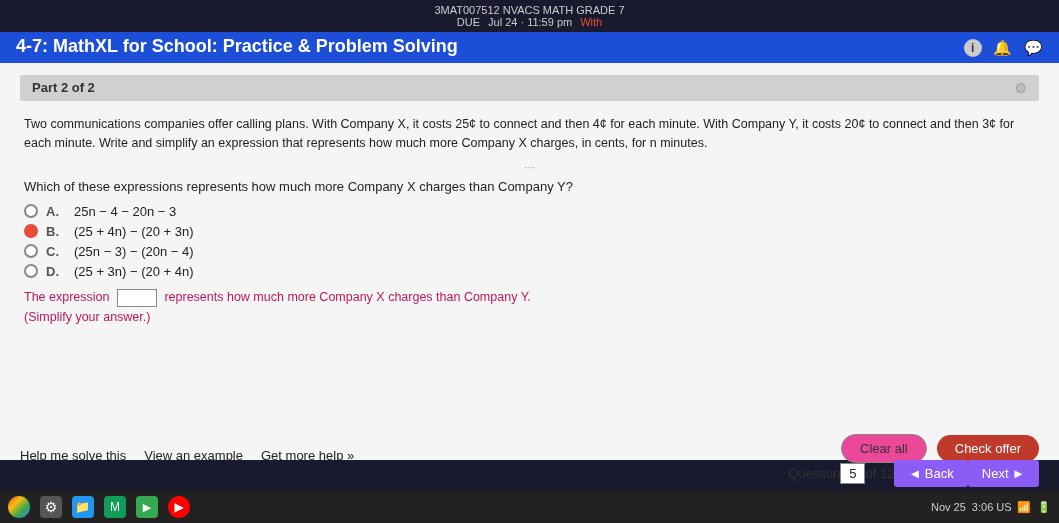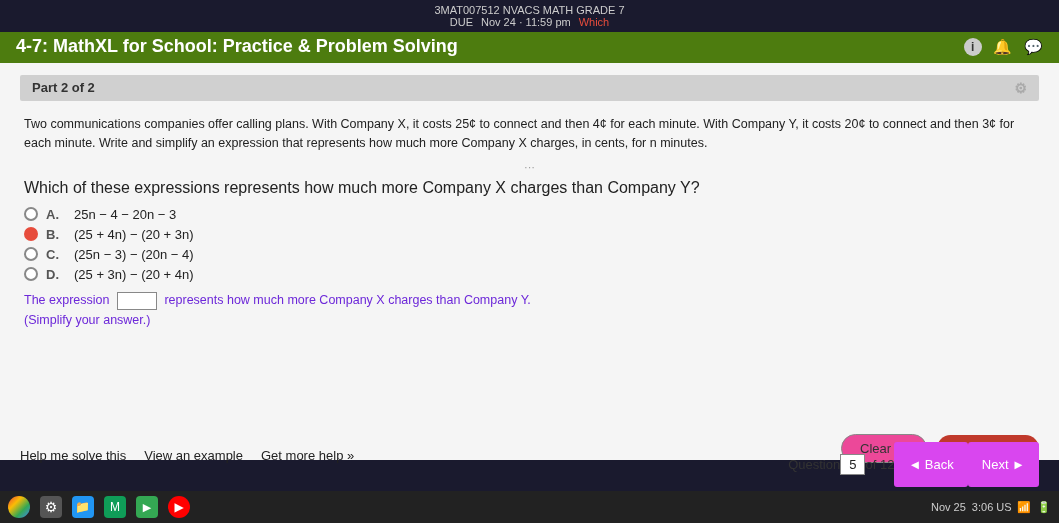--- a/index.html
+++ b/index.html
@@ -23,26 +23,26 @@
       font-size: 11px;
       flex-direction: column;
     }
     .top-bar-right {
       display: flex;
       align-items: center;
       gap: 8px;
       color: #ccc;
     }
     .title-bar {
-      background: #4d7c0f;
+      background: #1d4ed8;
       color: #fff;
       padding: 4px 16px 6px 16px;
       display: flex;
       justify-content: space-between;
-      align-items: center;
+      align-items: flex-end;
     }
     .title-bar h1 {
       font-size: 18px;
       font-weight: bold;
       color: #fff;
     }
     .content-area {
       background: #f5f5f5;
       margin: 0;
       padding: 12px 20px;
@@ -68,21 +68,21 @@
       margin-bottom: 8px;
       padding: 0 4px;
     }
     .divider {
       text-align: center;
       color: #999;
       font-size: 11px;
       margin: 6px 0;
     }
     .question-prompt {
-      font-size: 16px;
+      font-size: 13px;
       color: #222;
       margin-bottom: 10px;
       padding: 0 4px;
     }
     .options-list {
       list-style: none;
       padding: 0 4px;
       margin-bottom: 10px;
     }
     .option-item {
@@ -107,21 +107,21 @@
       border-color: #e74c3c;
       background: #e74c3c;
     }
     .option-label {
       font-weight: bold;
       color: #555;
       min-width: 20px;
     }
     .simplify-row {
       font-size: 12.5px;
-      color: #6d28d9;
+      color: #be185d;
       margin-top: 8px;
       padding: 0 4px;
     }
     .simplify-input {
       display: inline-block;
       width: 40px;
       height: 18px;
       border: 1px solid #888;
       background: #fff;
       vertical-align: middle;
@@ -179,24 +179,24 @@
     .question-label {
       color: #333;
     }
     .question-num {
       border: 1px solid #888;
       padding: 2px 8px;
       background: #fff;
       font-size: 13px;
     }
     .nav-btn {
-      background: #d946ef;
+      background: #8b5cf6;
       color: #fff;
       border: none;
-      padding: 15px 14px;
+      padding: 6px 14px;
       border-radius: 3px;
       font-size: 13px;
       cursor: pointer;
       display: flex;
       align-items: center;
       gap: 4px;
       text-align: center;
     }
     .review-btn {
       position: absolute;
@@ -281,22 +281,22 @@
       cursor: pointer;
     }
   </style>
 </head>
 <body>
 
 <div class="top-bar">
   <span>3MAT007512 NVACS MATH GRADE 7</span>
   <div class="top-bar-right">
     <span>DUE</span>
-    <span>Nov 24 · 11:59 pm</span>
-    <span class="late" style="color:#e74c3c;">Which</span>
+    <span>Jul 24 · 11:59 pm</span>
+    <span class="late" style="color:#e74c3c;">With</span>
   </div>
 </div>
 
 <div class="title-bar">
   <h1>4-7: MathXL for School: Practice &amp; Problem Solving</h1>
   <div style="display:flex;align-items:center;gap:12px;">
     <span class="info-icon">i</span>
     <span class="bell-icon">🔔</span>
     <span class="msg-icon">💬</span>
   </div>

